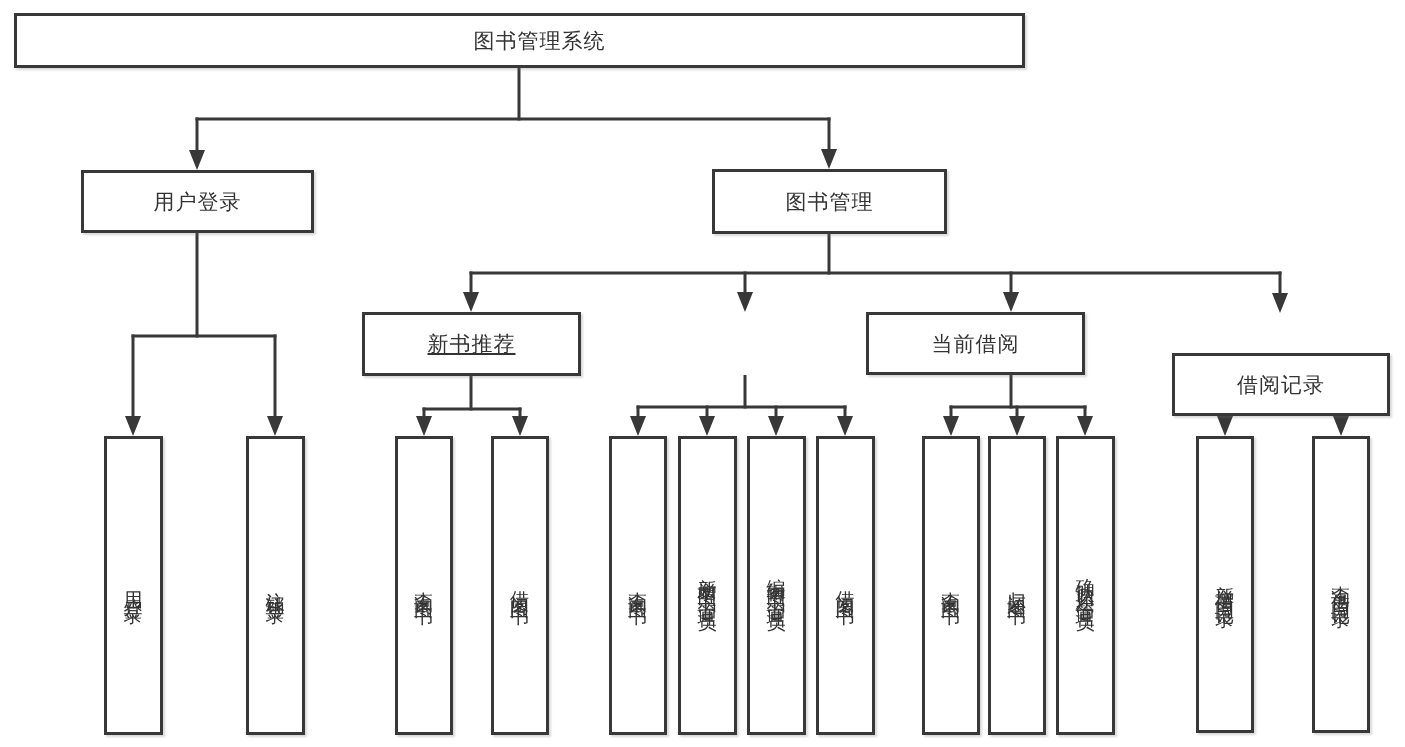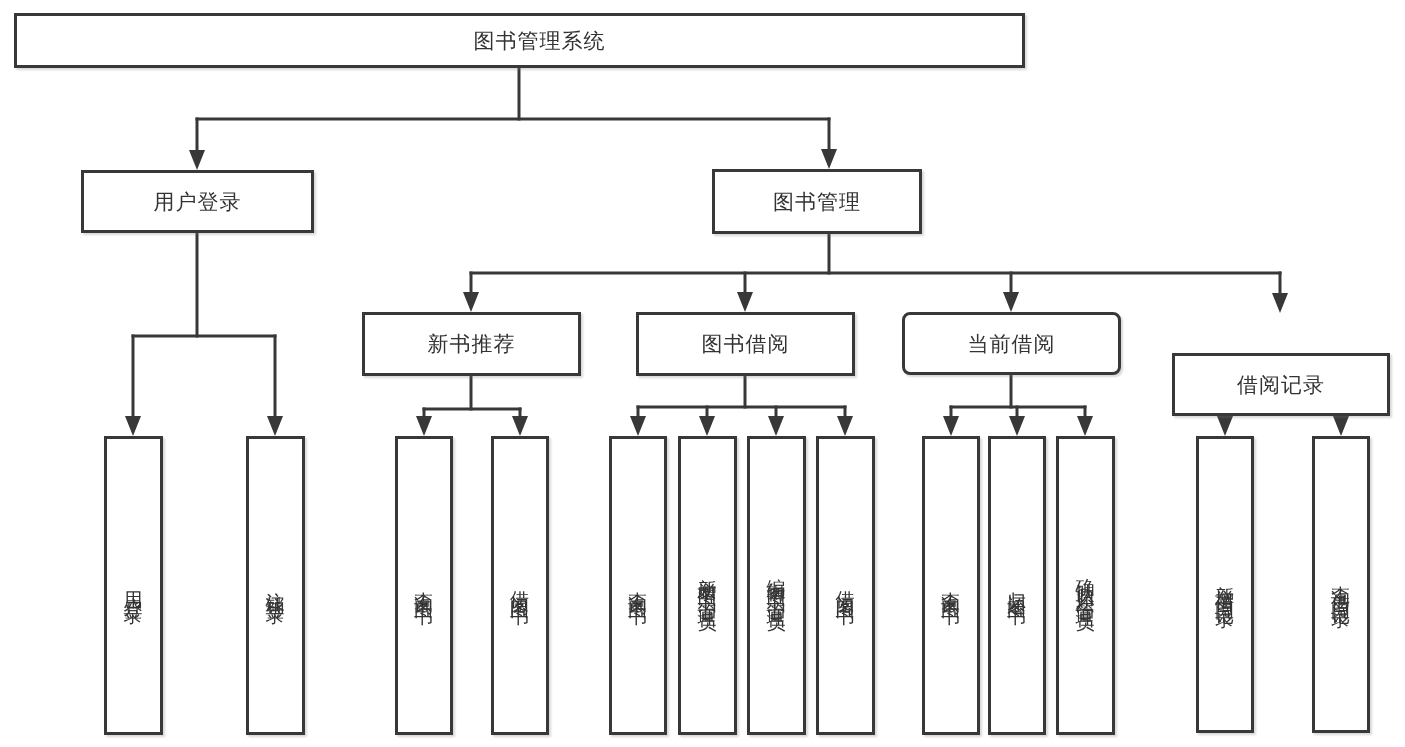--- a/index.html
+++ b/index.html
@@ -133,25 +133,24 @@
       <line x1="1225" y1="405.5" x2="1225" y2="418"></line>
       <polygon points="1217,416 1233,416 1225,436" stroke="none"></polygon>
       <line x1="1341" y1="405.5" x2="1341" y2="418"></line>
       <polygon points="1333,416 1349,416 1341,436" stroke="none"></polygon>
     </g>
   </svg>
 
   <div class="node" style="left:14px; top:13px; width:1011px; height:55px;padding-left:40px;">图书管理系统</div>
 
   <div class="node" style="left:81px; top:170px; width:233px; height:63px;">用户登录</div>
-  <div class="node" style="left:712px; top:169px; width:210px; height:65px;">图书管理</div>
+  <div class="node" style="left:712px; top:169px; width:235px; height:65px;">图书管理</div>
 
-  <div class="node" style="left:362px; top:312px; width:219px; height:64px;">新书推荐</div>
-  <div class="node" style="left:636px; top:312px; width:219px; height:64px;">图书借阅</div>
-  <div class="node" style="left:902px; top:312px; width:219px; height:63px;border-radius:8px;">当前借阅</div>
+  <div class="node" style="left:362px; top:312px; width:219px; height:64px;text-decoration:underline;">新书推荐</div>
+  <div class="node" style="left:866px; top:312px; width:219px; height:63px;">当前借阅</div>
   <div class="node" style="left:1172px; top:313px; width:218px; height:63px;margin-top:40px;">借阅记录</div>
 
   <div class="leaf" style="left:104px; top:436px; width:59px; height:299px;">
     <span class="vtext">用户登录</span>
   </div>
   <div class="leaf" style="left:246px; top:436px; width:59px; height:299px;">
     <span class="vtext">注销登录</span>
   </div>
 
   <div class="leaf" style="left:395px; top:436px; width:58px; height:299px;">

